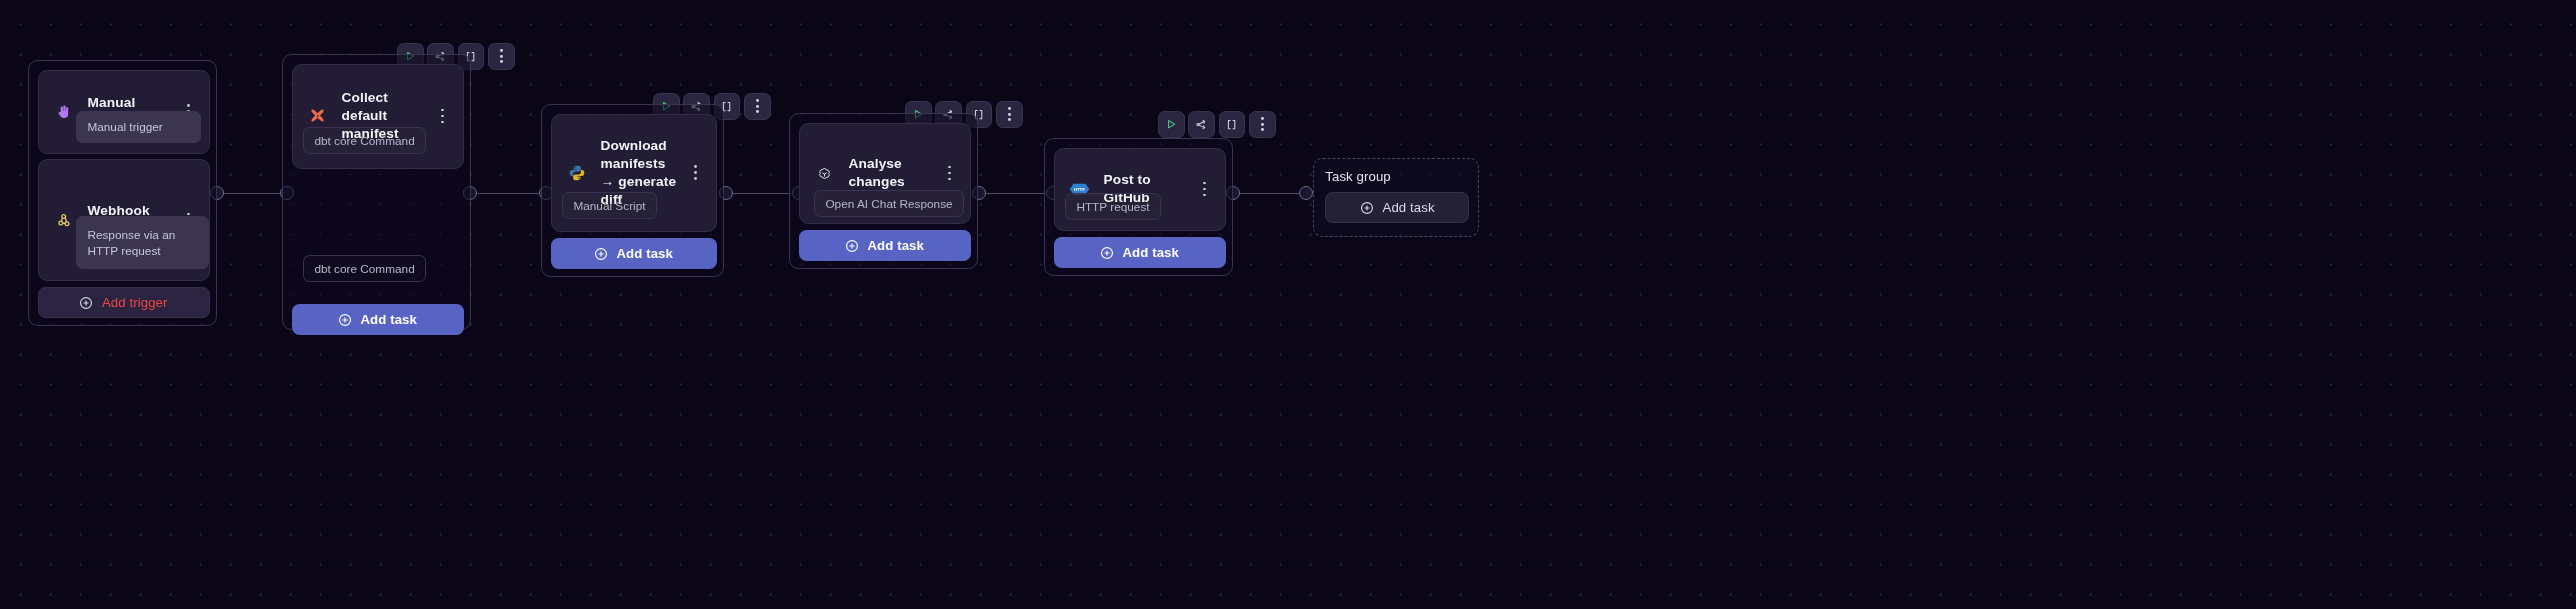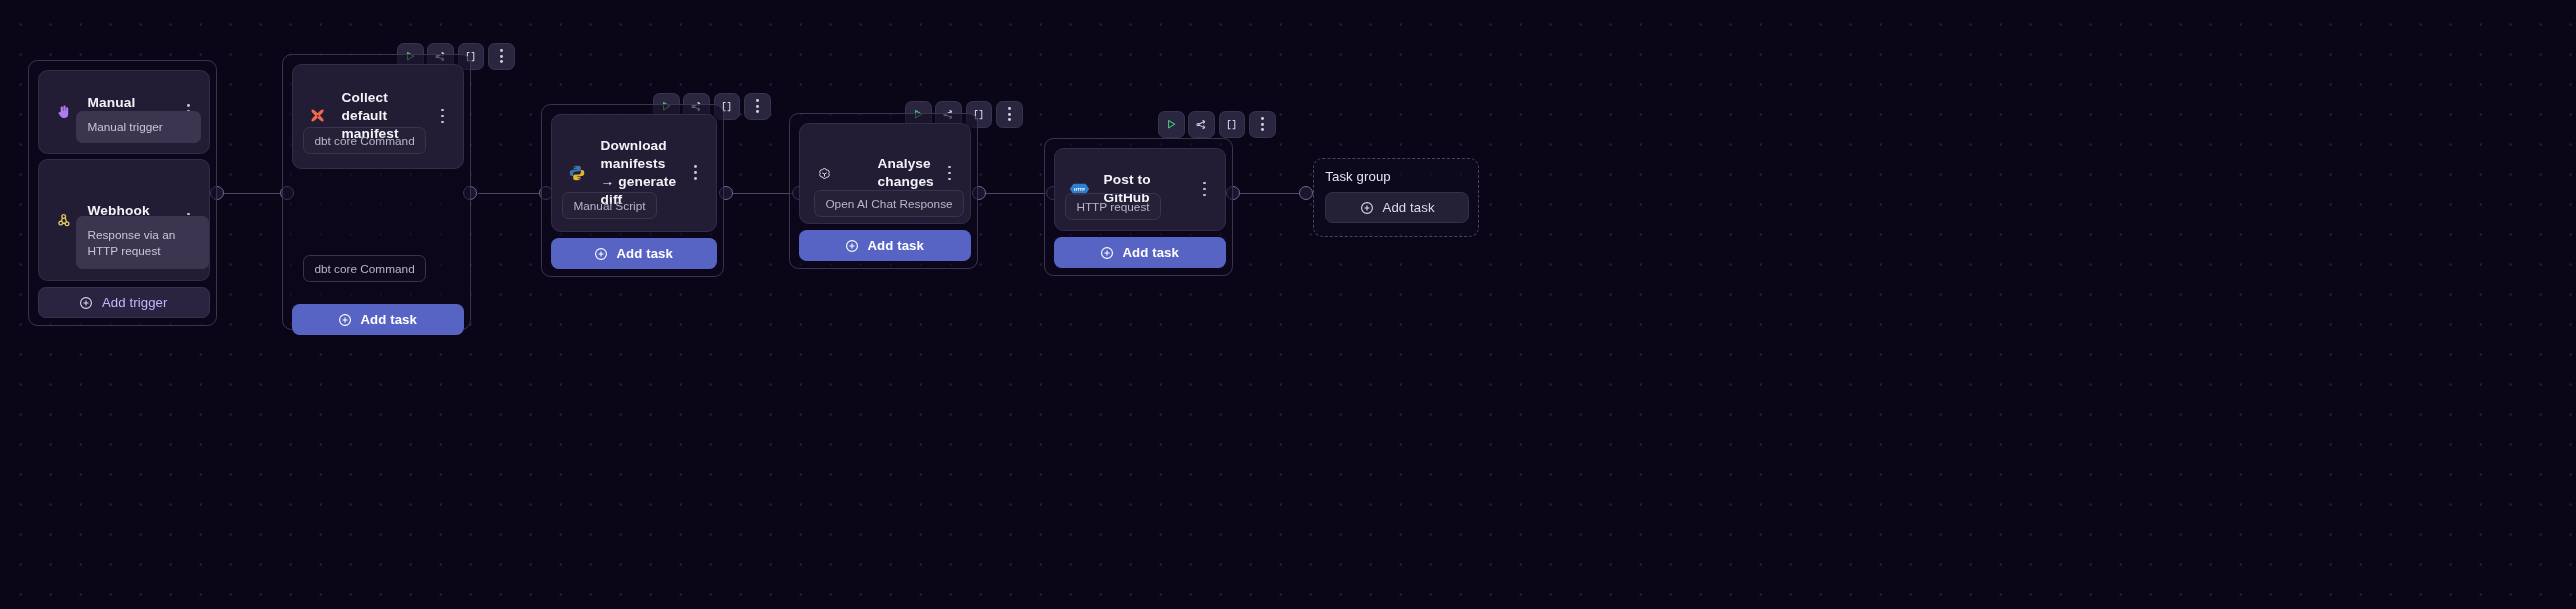--- a/index.html
+++ b/index.html
@@ -118,21 +118,21 @@
     border-radius: 7.6px;
     font-size: 13.2px;
     font-weight: 600;
     cursor: pointer;
     box-sizing: border-box;
     letter-spacing: 0.1px;
   }
   .btn-primary { background: #5864c4; color: #ffffff; border: none; }
   .btn-ghost {
     background: #2a2440;
-    color: #c4b5fd;
+    color: #ef4444;
     border: 0.9px solid #37314d;
     font-weight: 500;
   }
   .btn-ghost2 {
     background: #242035;
     color: #ded9ec;
     border: 0.9px solid #35304a;
     font-weight: 500;
   }
   .plus-ico { width: 14px; height: 14px; display: block; }
@@ -395,21 +395,21 @@
     </div>
     <div class="tb-btn tb-dots">
         <i></i>
         <i></i>
         <i></i>
       </div>
   </div>
 
   <div class="group abs" style="left:789px; top:113px; width:189px; height:156px; padding:8.5px;">
 
-    <div class="card abs" style="left:8.5px; top:8.5px; width:172px; height:101px;gap:29px;">
+    <div class="card abs" style="left:8.5px; top:8.5px; width:172px; height:101px;">
       <span class="card-icon">
         <svg width="17" height="17" viewBox="0 0 24 24" fill="none" stroke="#f0eef8" stroke-width="1.3" stroke-linejoin="round">
           <path d="M12 3.1a3 3 0 0 1 2.9 2.2 3 3 0 0 1 3.4 1.4 3 3 0 0 1-.4 3.6 3 3 0 0 1 .4 3.6 3 3 0 0 1-3.4 1.4A3 3 0 0 1 12 17.1a3 3 0 0 1-2.9-2.2 3 3 0 0 1-3.4-1.4 3 3 0 0 1 .4-3.6 3 3 0 0 1-.4-3.6 3 3 0 0 1 3.4-1.4A3 3 0 0 1 12 3.1z" transform="translate(0 1.9)"></path>
           <path d="M8.9 9.1 12 10.9l3.1-1.8M12 10.9v3.6" transform="translate(0 1.9)"></path>
         </svg>
       </span>
       <div class="card-body">
         <div class="card-title" style="max-width:66px;">Analyse changes</div>
       </div>
       <span class="kebab">

